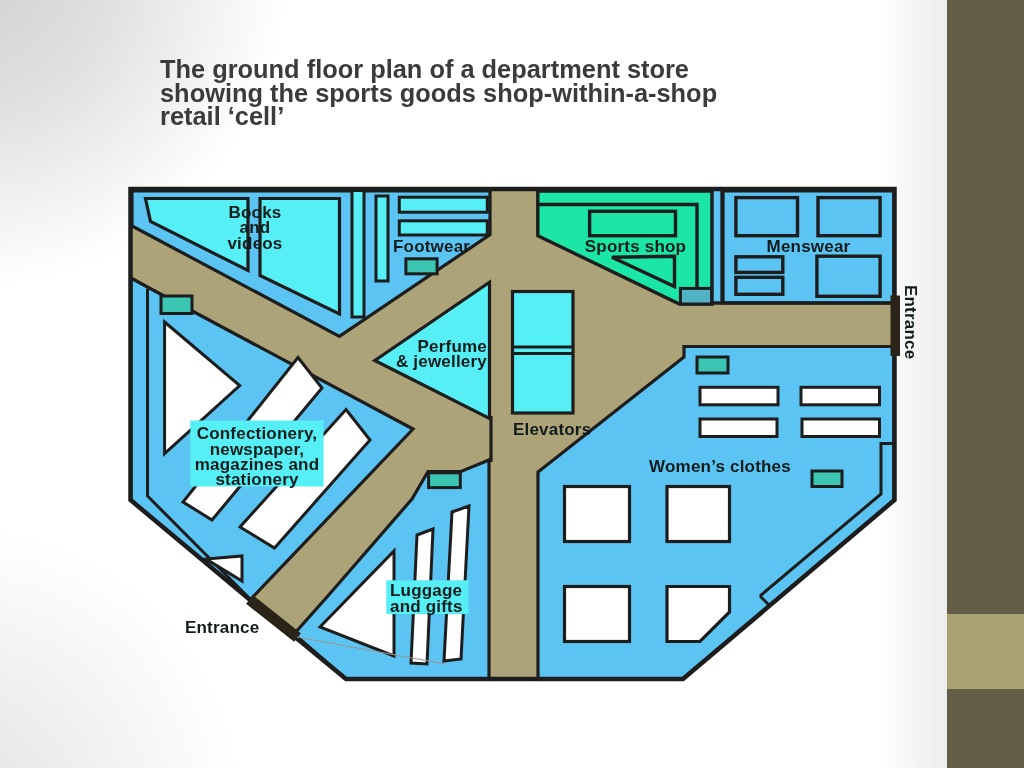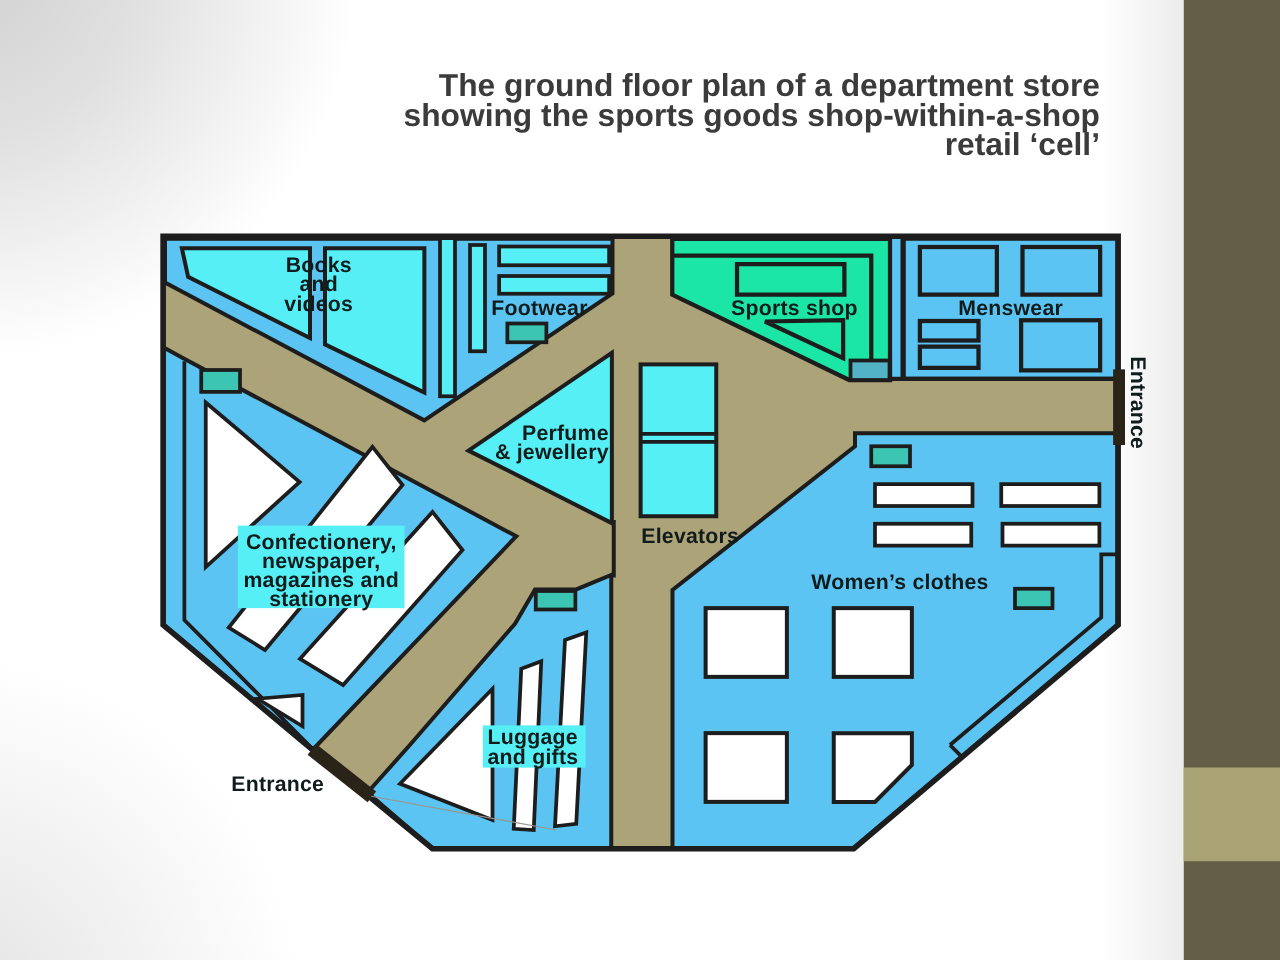--- a/index.html
+++ b/index.html
@@ -6,21 +6,21 @@
   body{width:1024px;height:768px;overflow:hidden;font-family:"Liberation Sans",sans-serif;background:#ffffff;}
   #page{position:relative;width:1024px;height:768px;background:#ffffff;}
   .bgtl{position:absolute;left:0;top:0;width:300px;height:300px;
     background:radial-gradient(circle at -30px -30px, #d0d0d0 0%, #e0e0e0 30%, rgba(255,255,255,0) 68%);}
   .bgbl{position:absolute;left:0;top:468px;width:260px;height:300px;
     background:radial-gradient(circle at -40px 340px, #e2e2e2 0%, rgba(255,255,255,0) 62%);}
   .bgr{position:absolute;left:880px;top:0;width:67px;height:768px;
     background:linear-gradient(to right, rgba(255,255,255,0), #ededed 96%);}
   .sidebar{position:absolute;left:947px;top:0;width:77px;height:768px;background:#655E46;}
   .sideband{position:absolute;left:947px;top:614px;width:77px;height:75px;background:#A9A274;}
-  .title{position:absolute;left:160px;top:58px;width:720px;text-align:right;
+  .title{position:absolute;left:160px;top:58px;width:720px;text-align:left;
     font-size:25.4px;line-height:23.5px;font-weight:bold;color:#3B3B3B;letter-spacing:0px;}
   svg{position:absolute;left:0;top:0;}
   text{font-family:"Liberation Sans",sans-serif;font-weight:bold;fill:#101c1c;letter-spacing:0.2px;}
 </style>
 </head>
 <body>
 <div id="page">
 
 <div class="bgtl"></div>
 

